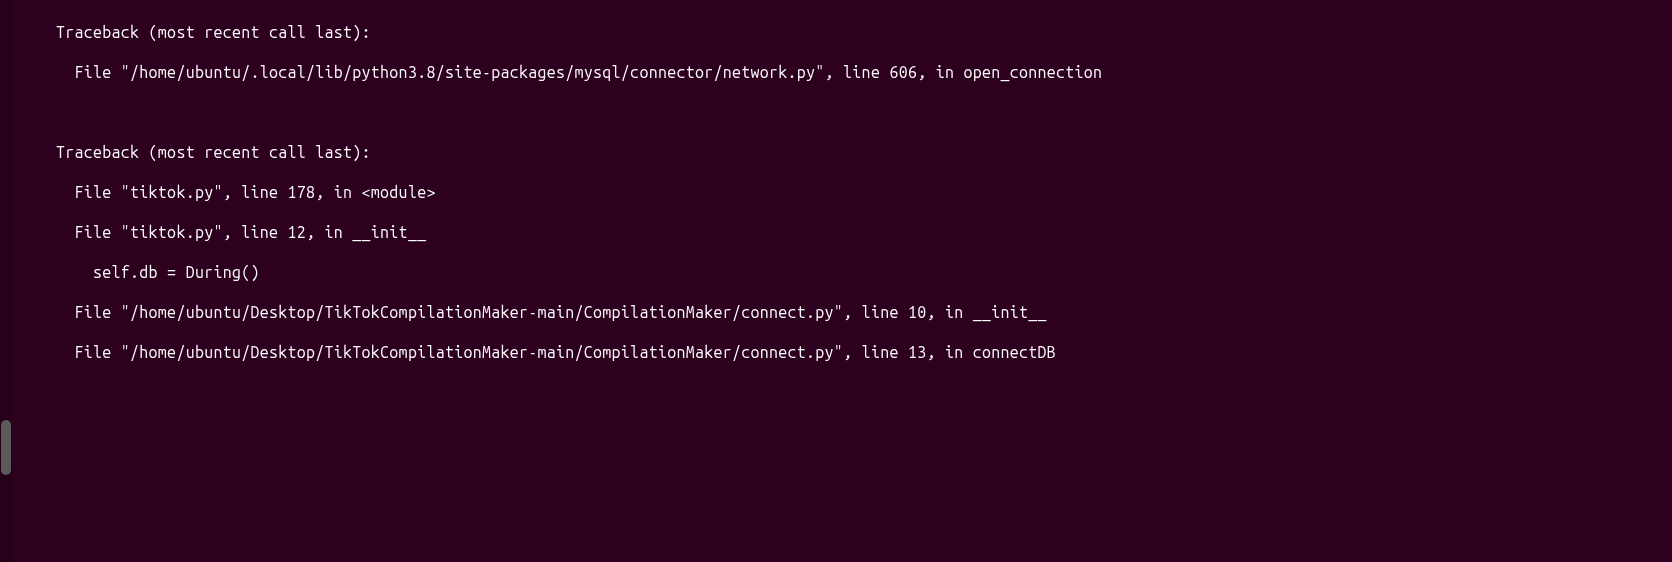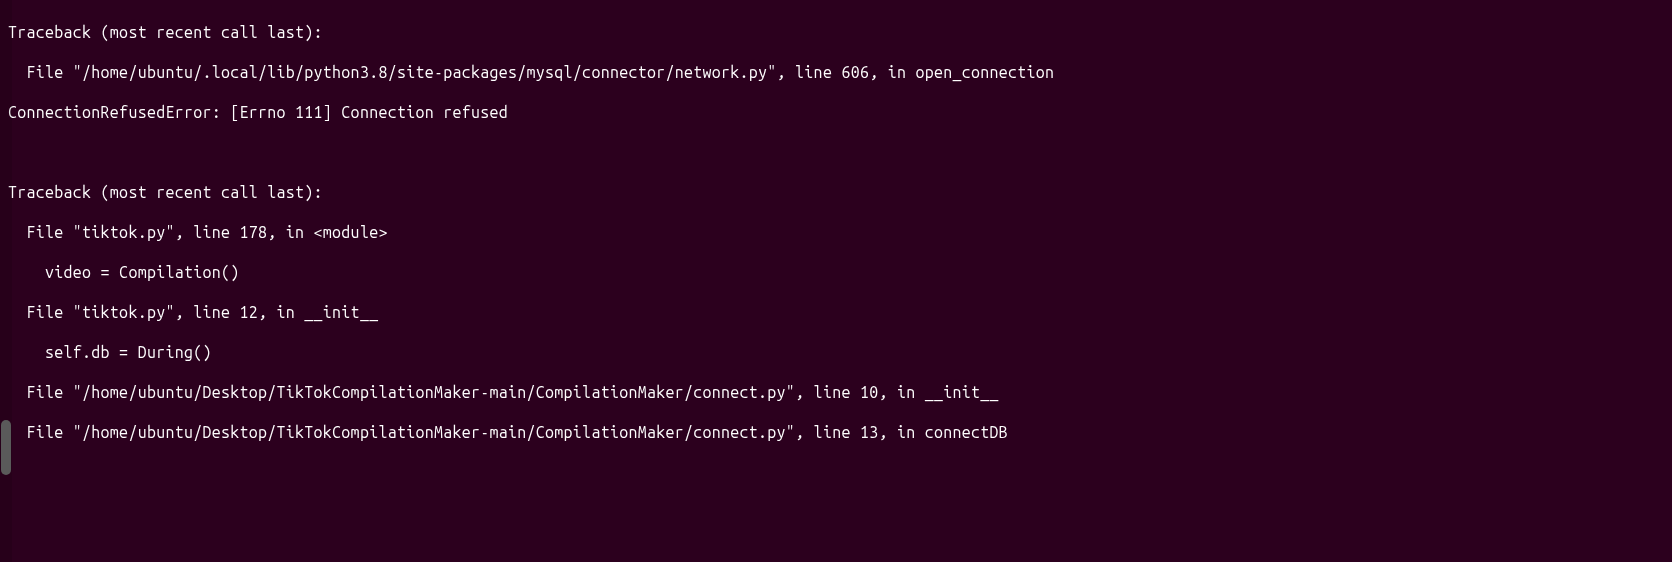--- a/index.html
+++ b/index.html
@@ -17,20 +17,21 @@
       overflow: hidden;
       padding: 2px 8px;
       line-height: 1.25;
       letter-spacing: 0.3px;
     }
     .terminal {
       white-space: pre;
     }
     .line {
       display: block;
+      margin-left: 48px;
     }
     .scrollbar-track {
       position: fixed;
       left: 0;
       top: 0;
       width: 12px;
       height: 562px;
       background: rgba(0,0,0,0.1);
     }
     .scrollbar-thumb {
@@ -46,26 +47,24 @@
 </head>
 <body>
 
 <div class="scrollbar-track">
   <div class="scrollbar-thumb"></div>
 </div>
 
 <div class="terminal">
 <span class="line">Traceback (most recent call last):</span>
 <span class="line">  File "/home/ubuntu/.local/lib/python3.8/site-packages/mysql/connector/network.py", line 606, in open_connection</span>
-<span class="line">ConnectionRefusedError: [Errno 111] Connection refused</span>
 <span class="line"></span>
 <span class="line"></span>
 <span class="line">Traceback (most recent call last):</span>
 <span class="line">  File "tiktok.py", line 178, in &lt;module&gt;</span>
-<span class="line">    video = Compilation()</span>
 <span class="line">  File "tiktok.py", line 12, in __init__</span>
 <span class="line">    self.db = During()</span>
 <span class="line">  File "/home/ubuntu/Desktop/TikTokCompilationMaker-main/CompilationMaker/connect.py", line 10, in __init__</span>
 <span class="line">  File "/home/ubuntu/Desktop/TikTokCompilationMaker-main/CompilationMaker/connect.py", line 13, in connectDB</span>
 
 
 
 
 
 

